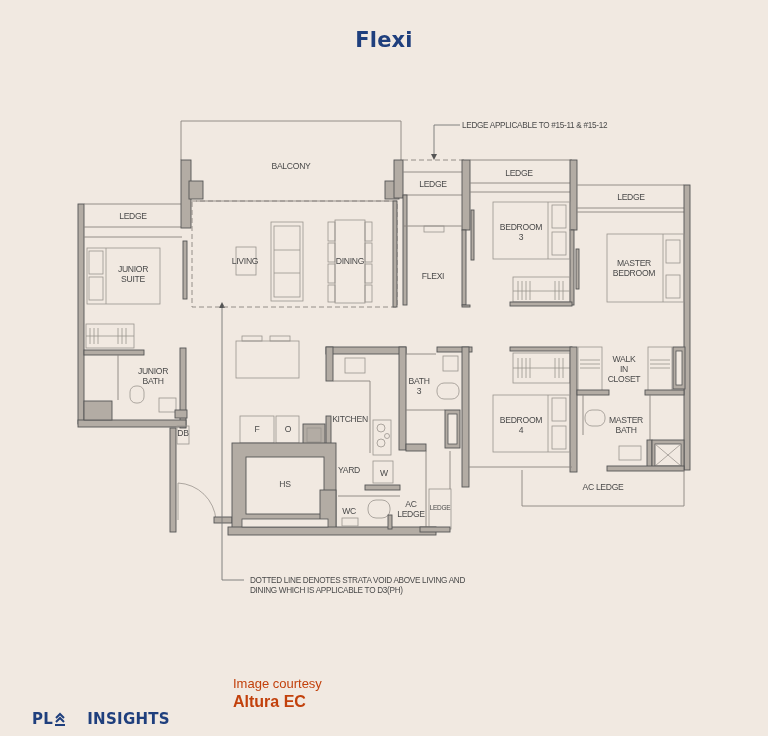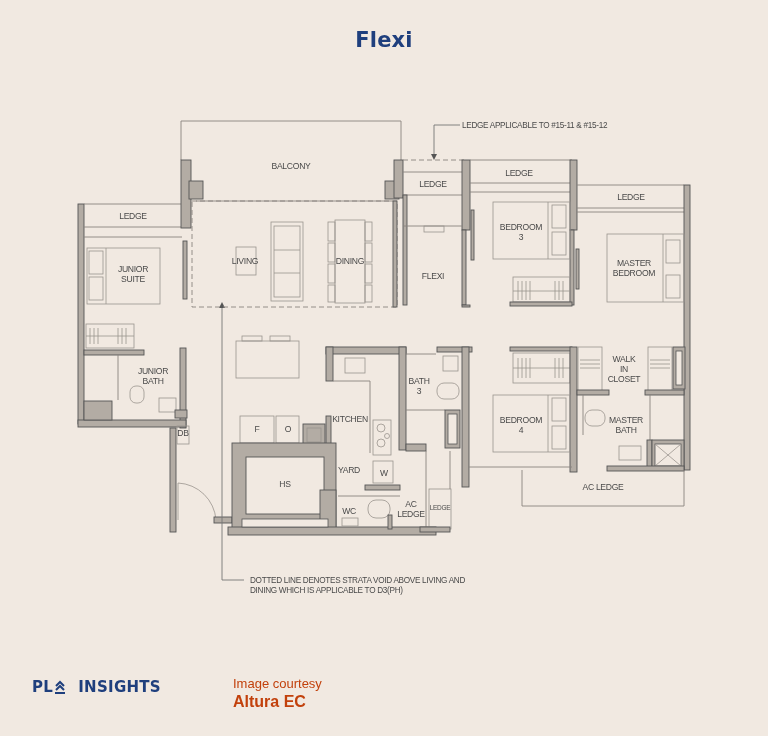--- a/index.html
+++ b/index.html
@@ -11,21 +11,21 @@
   }
   .title {
     position: absolute; left: 0; top: 28px; width: 768px;
     text-align: center; font-size: 21px; font-weight: bold;
     color: #1f3f7d; font-family: "DejaVu Sans", sans-serif; letter-spacing: 0.2px;
   }
   svg.plan { position: absolute; left: 0; top: 0; }
   .lbl { font-family: "Liberation Sans Narrow", "Liberation Sans", sans-serif; font-size: 8.6px; fill: #4a4a4a; letter-spacing: -0.3px; }
   .note { font-family: "Liberation Sans", sans-serif; font-size: 8.2px; fill: #4a4a4a; letter-spacing: -0.3px; }
   .footer-logo {
-    position: absolute; left: 32px; top: 678px;
+    position: absolute; left: 32px; top: 710px;
     font-family: "DejaVu Sans", sans-serif; font-weight: bold; font-size: 15px;
     color: #1f3f7d; letter-spacing: 0.3px; display: flex; align-items: center;
   }
   .footer-logo .mark { display: inline-block; width: 12px; height: 14px; margin: 0 1px 0 1px; vertical-align: middle; }
   .credit {
     position: absolute; left: 233px; top: 675px; color: #c2410c;
     font-family: Liberation Sans, sans-serif; line-height: 18px;
   }
   .credit .l1 { font-size: 13px; font-weight: normal; }
   .credit .l2 { font-size: 16px; font-weight: bold; }
@@ -328,19 +328,19 @@
   <text class="note" x="250" y="593">DINING WHICH IS APPLICABLE TO D3(PH)</text>
 </svg>
 
 <div class="footer-logo">
   <span>PL</span>
   <svg class="mark" viewBox="0 0 12 14">
     <path d="M2,6 L6,2 L10,6" fill="none" stroke="#1f3f7d" stroke-width="2"></path>
     <path d="M2,10 L6,6 L10,10" fill="none" stroke="#1f3f7d" stroke-width="2"></path>
     <path d="M1,13 L11,13" stroke="#1f3f7d" stroke-width="2"></path>
   </svg>
-  <span style="margin-left:11px">INSIGHTS</span>
+  <span style="margin-left:20px">INSIGHTS</span>
 </div>
 
 <div class="credit">
   <div class="l1">Image courtesy</div>
   <div class="l2">Altura EC</div>
 </div>
 
 </body></html>

